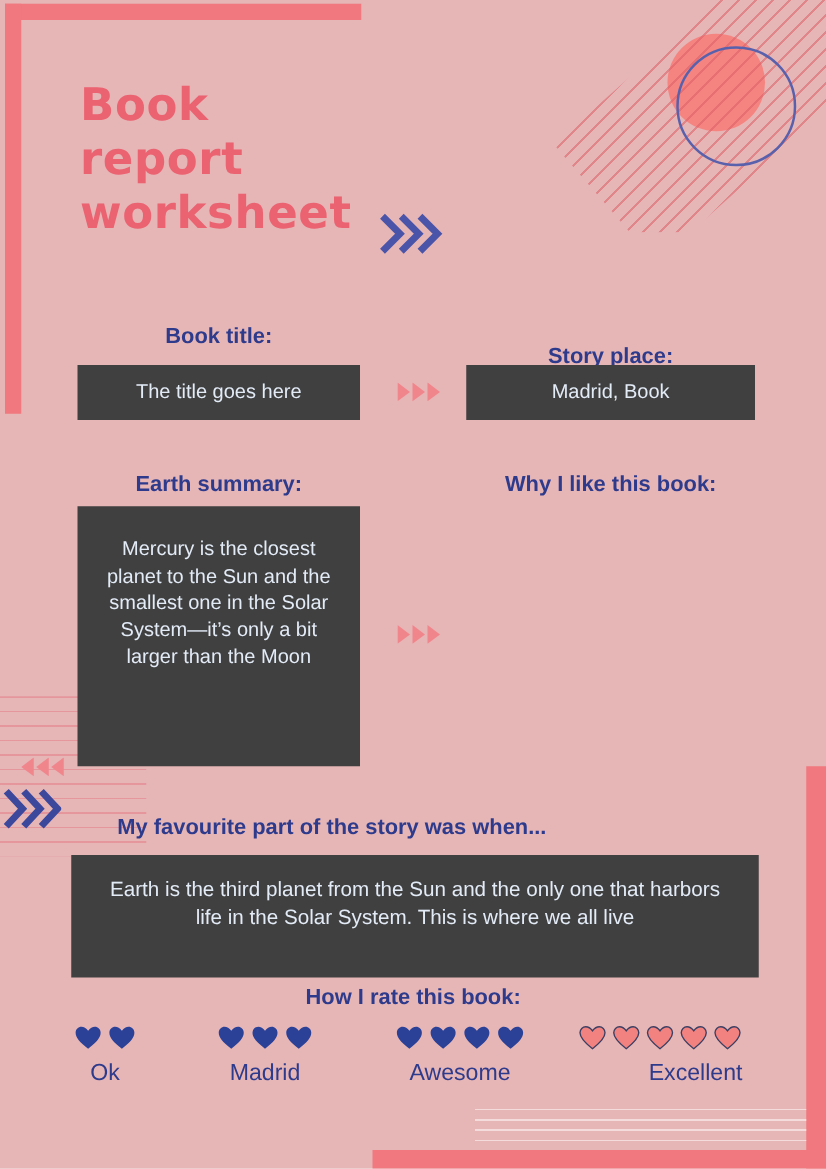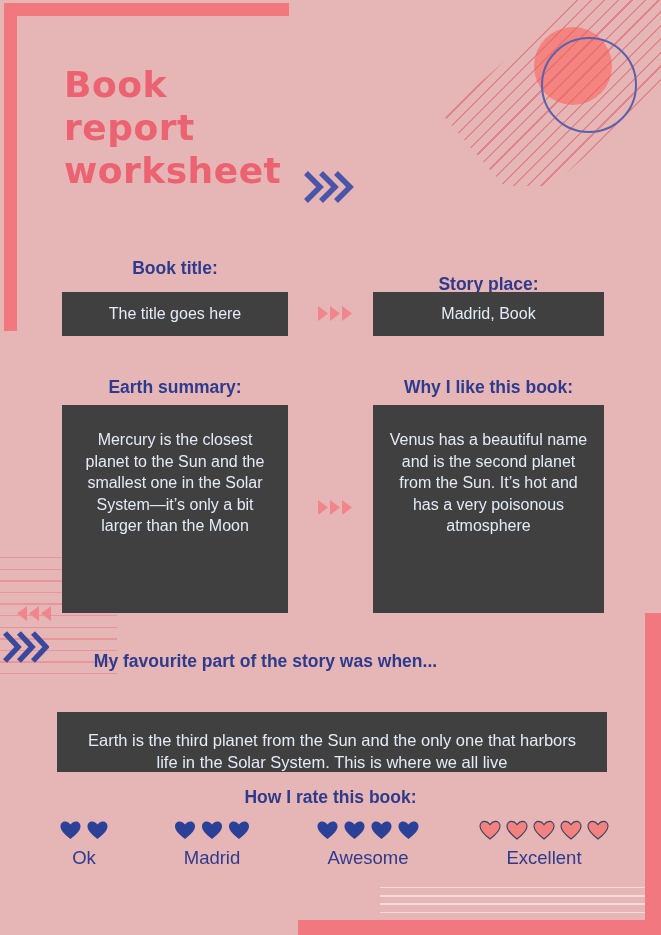--- a/index.html
+++ b/index.html
@@ -34,36 +34,36 @@
     box-sizing:border-box;z-index:2;}
   .lbl-book-title{left:62px;top:258px;width:226px;}
   .box-book-title{left:62px;top:292px;width:226px;height:44px;line-height:44px;}
   .lbl-story-place{left:373px;top:274px;width:231px;}
   .box-story-place{left:373px;top:292px;width:231px;height:44px;line-height:44px;}
   .lbl-story-summary{left:62px;top:377px;width:226px;}
   .box-story-summary{left:62px;top:405px;width:226px;height:208px;padding:24px 13px 0;line-height:21.5px;}
   .lbl-why-like{left:373px;top:377px;width:231px;}
   .box-why-like{left:373px;top:405px;width:231px;height:208px;padding:24px 13px 0;line-height:21.5px;}
   .lbl-favourite{left:0;top:651px;width:531px;}
-  .box-favourite{left:57px;top:684px;width:550px;height:60px;padding:17px 20px 0;line-height:22px;font-size:16.5px;margin-top:28px;}
+  .box-favourite{left:57px;top:684px;width:550px;height:98px;padding:17px 20px 0;line-height:22px;font-size:16.5px;}
 
   .arrows-mid{position:absolute;z-index:2;}
   .arrows-row1{left:318px;top:306px;}
   .arrows-row2{left:318px;top:500px;}
   .coral-left-arrows{position:absolute;left:17px;top:606px;z-index:1;}
   .blue-chevrons{position:absolute;left:2px;top:629px;z-index:1;}
 
   
   .lbl-rate{left:0;top:787px;width:661px;}
   .rating-row{position:absolute;left:0;top:818px;width:661px;height:60px;z-index:2;}
   .rate-group{position:absolute;transform:translateX(-50%);text-align:center;cursor:pointer;}
   .rate-group:nth-child(1){left:84px;}
   .rate-group:nth-child(2){left:212px;}
   .rate-group:nth-child(3){left:368px;}
-  .rate-group:nth-child(4){left:544px;}
+  .rate-group:nth-child(4){left:528px;text-align:right;}
   .hearts{display:flex;gap:3px;justify-content:center;height:26px;}
   .hearts svg{width:24px;height:24px;display:block;}
   .heart-blue path{fill:#2a4197;}
   .heart-coral path{fill:#f2827f;stroke:#3b3f63;stroke-width:1.1;}
   .rate-label{font-size:18.5px;color:#2e3b8c;margin-top:3px;}
 </style>
 </head>
 <body>
 
 <div class="page">
@@ -101,21 +101,20 @@
   <div class="field-label lbl-story-summary">Earth summary:</div>
   <div class="blue-box box-story-summary">Mercury is the closest planet to the Sun and the smallest one in the Solar System—it’s only a bit larger than the Moon</div>
   <svg class="arrows-mid arrows-row2" width="36" height="15" viewBox="0 0 36 15">
     <g fill="#f0858c">
         <polygon points="0,0 10,7.5 0,15"></polygon>
         <polygon points="12,0 22,7.5 12,15"></polygon>
         <polygon points="24,0 34,7.5 24,15"></polygon>
       </g>
   </svg>
   <div class="field-label lbl-why-like">Why I like this book:</div>
-  <div class="blue-box box-why-like">Venus has a beautiful name and is the second planet from the Sun. It’s hot and has a very poisonous atmosphere</div>
 
   <svg class="coral-left-arrows" width="36" height="15" viewBox="0 0 36 15">
     <g fill="#f0858c">
         <polygon points="10,0 0,7.5 10,15"></polygon>
         <polygon points="22,0 12,7.5 22,15"></polygon>
         <polygon points="34,0 24,7.5 34,15"></polygon>
       </g>
   </svg>
   <svg class="blue-chevrons" width="47" height="36" viewBox="0 0 47 36">
     <g fill="none" stroke="#3c489c" stroke-width="5.5">

